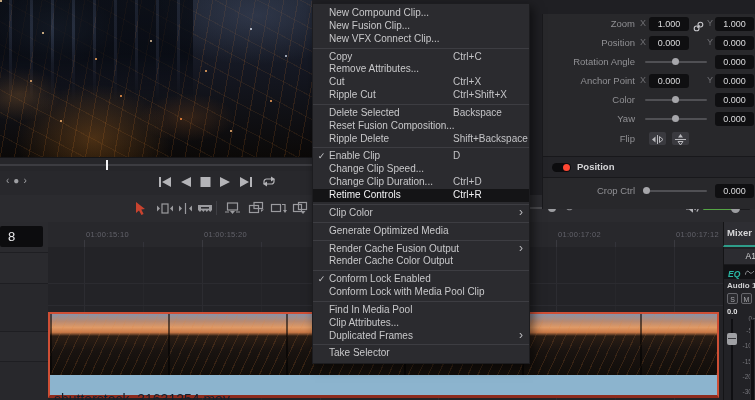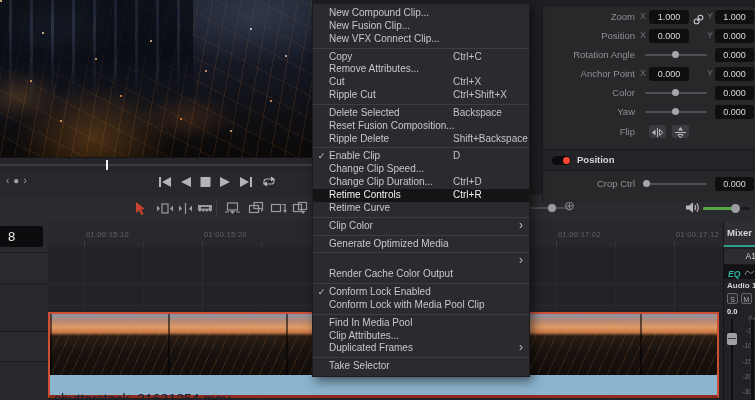--- a/index.html
+++ b/index.html
@@ -94,21 +94,21 @@
          font-size:7px;color:#a8a8ac;text-align:center;line-height:11px;box-sizing:border-box;background:#2a2a2e;}
   #mx-level{position:absolute;left:3px;top:60px;font-size:7.5px;font-weight:bold;color:#e4e4e6;}
   #fader-rail{position:absolute;left:7px;top:72px;width:2px;height:81px;background:#0f0f12;}
   #fader-handle{position:absolute;left:3px;top:86px;width:10px;height:12px;background:#9fa0a4;border-radius:2px;}
   #fader-handle:after{content:"";position:absolute;left:1px;top:5px;width:8px;height:1px;background:#3a3a3e;}
   .dbl{position:absolute;left:12px;width:16px;text-align:right;font-size:6.5px;color:#76767c;}
   .dbl:after{content:"";position:absolute;right:-4px;top:3px;width:3px;height:1px;background:#55555a;}
   #meter{position:absolute;left:26px;top:72px;width:3px;height:81px;background:#101013;border:1px solid #2a2a2e;}
 
   
-  #inspector{left:542px;top:7px;width:213px;height:195px;background:#28282b;border-left:1px solid #19191c;box-sizing:border-box;}
+  #inspector{left:542px;top:14px;width:213px;height:195px;background:#28282b;border-left:1px solid #19191c;box-sizing:border-box;}
   .irow{position:absolute;left:0;width:213px;height:15px;}
   .ilabel{position:absolute;left:0;width:92px;text-align:right;font-size:9.5px;color:#909094;line-height:15px;}
   .axis{position:absolute;font-size:9px;color:#6e6e72;line-height:15px;}
   .vbox{position:absolute;height:14px;background:#0f0f11;border-radius:3px;color:#dcdcde;
         font-size:9px;text-align:center;line-height:14px;top:0.5px;}
   .vbox.x{left:106px;width:40px;}
   .vbox.y{left:172px;width:39px;}
   .strack{position:absolute;left:102px;top:7px;width:62px;height:2px;background:#505054;border-radius:1px;}
   .sdot{position:absolute;top:4px;width:7px;height:7px;border-radius:50%;background:#a6a6aa;}
   .linkico{position:absolute;left:150px;top:2px;}
@@ -392,27 +392,26 @@
     <div class="mi"><span class="lbl">Ripple Cut</span><span class="sc">Ctrl+Shift+X</span></div>
     <div class="msep"></div>
     <div class="mi"><span class="lbl">Delete Selected</span><span class="sc">Backspace</span></div>
     <div class="mi"><span class="lbl">Reset Fusion Composition...</span></div>
     <div class="mi"><span class="lbl">Ripple Delete</span><span class="sc">Shift+Backspace</span></div>
     <div class="msep"></div>
     <div class="mi"><span class="chk">✓</span><span class="lbl">Enable Clip</span><span class="sc">D</span></div>
     <div class="mi"><span class="lbl">Change Clip Speed...</span></div>
     <div class="mi"><span class="lbl">Change Clip Duration...</span><span class="sc">Ctrl+D</span></div>
     <div class="mi hl"><span class="lbl">Retime Controls</span><span class="sc">Ctrl+R</span></div>
-    <div class="mi"><span class="lbl">Retime Curve</span></div>
     <div class="msep"></div>
     <div class="mi"><span class="lbl">Clip Color</span><span class="ar">›</span></div>
     <div class="msep"></div>
     <div class="mi"><span class="lbl">Generate Optimized Media</span></div>
     <div class="msep"></div>
-    <div class="mi"><span class="ar">›</span></div>
+    <div class="mi"><span class="lbl">Render Cache Fusion Output</span><span class="ar">›</span></div>
     <div class="mi"><span class="lbl">Render Cache Color Output</span></div>
     <div class="msep"></div>
     <div class="mi"><span class="chk">✓</span><span class="lbl">Conform Lock Enabled</span></div>
     <div class="mi"><span class="lbl">Conform Lock with Media Pool Clip</span></div>
     <div class="msep"></div>
     <div class="mi"><span class="lbl">Find In Media Pool</span></div>
     <div class="mi"><span class="lbl">Clip Attributes...</span></div>
     <div class="mi"><span class="lbl">Duplicated Frames</span><span class="ar">›</span></div>
     <div class="msep"></div>
     <div class="mi"><span class="lbl">Take Selector</span></div>

